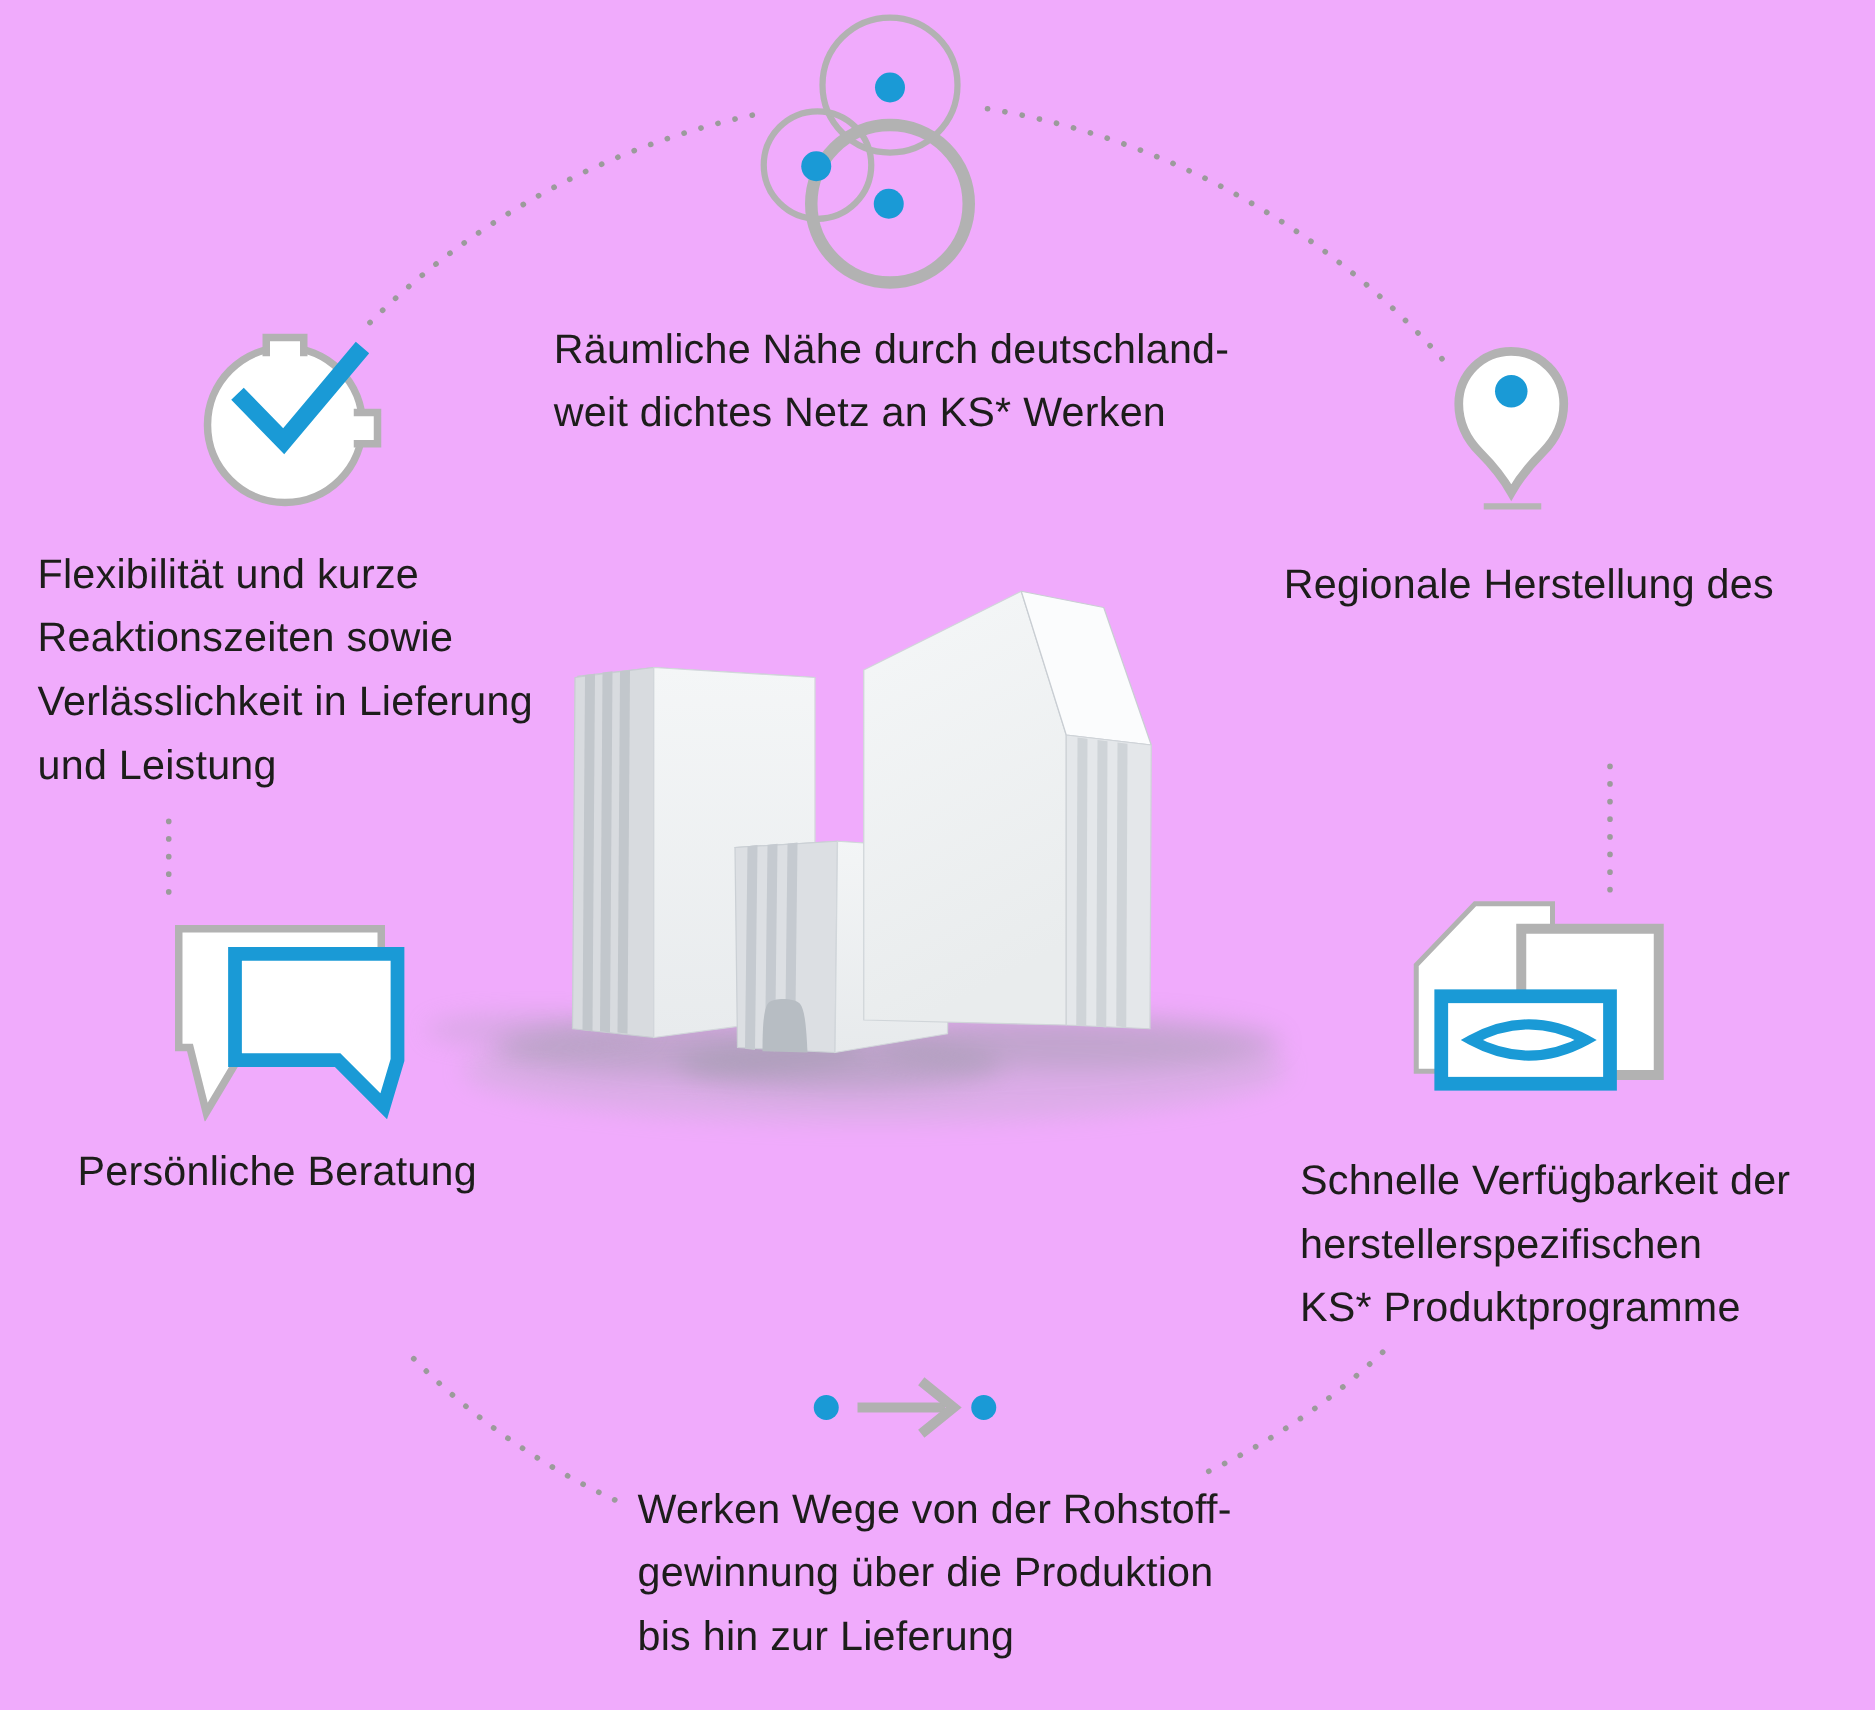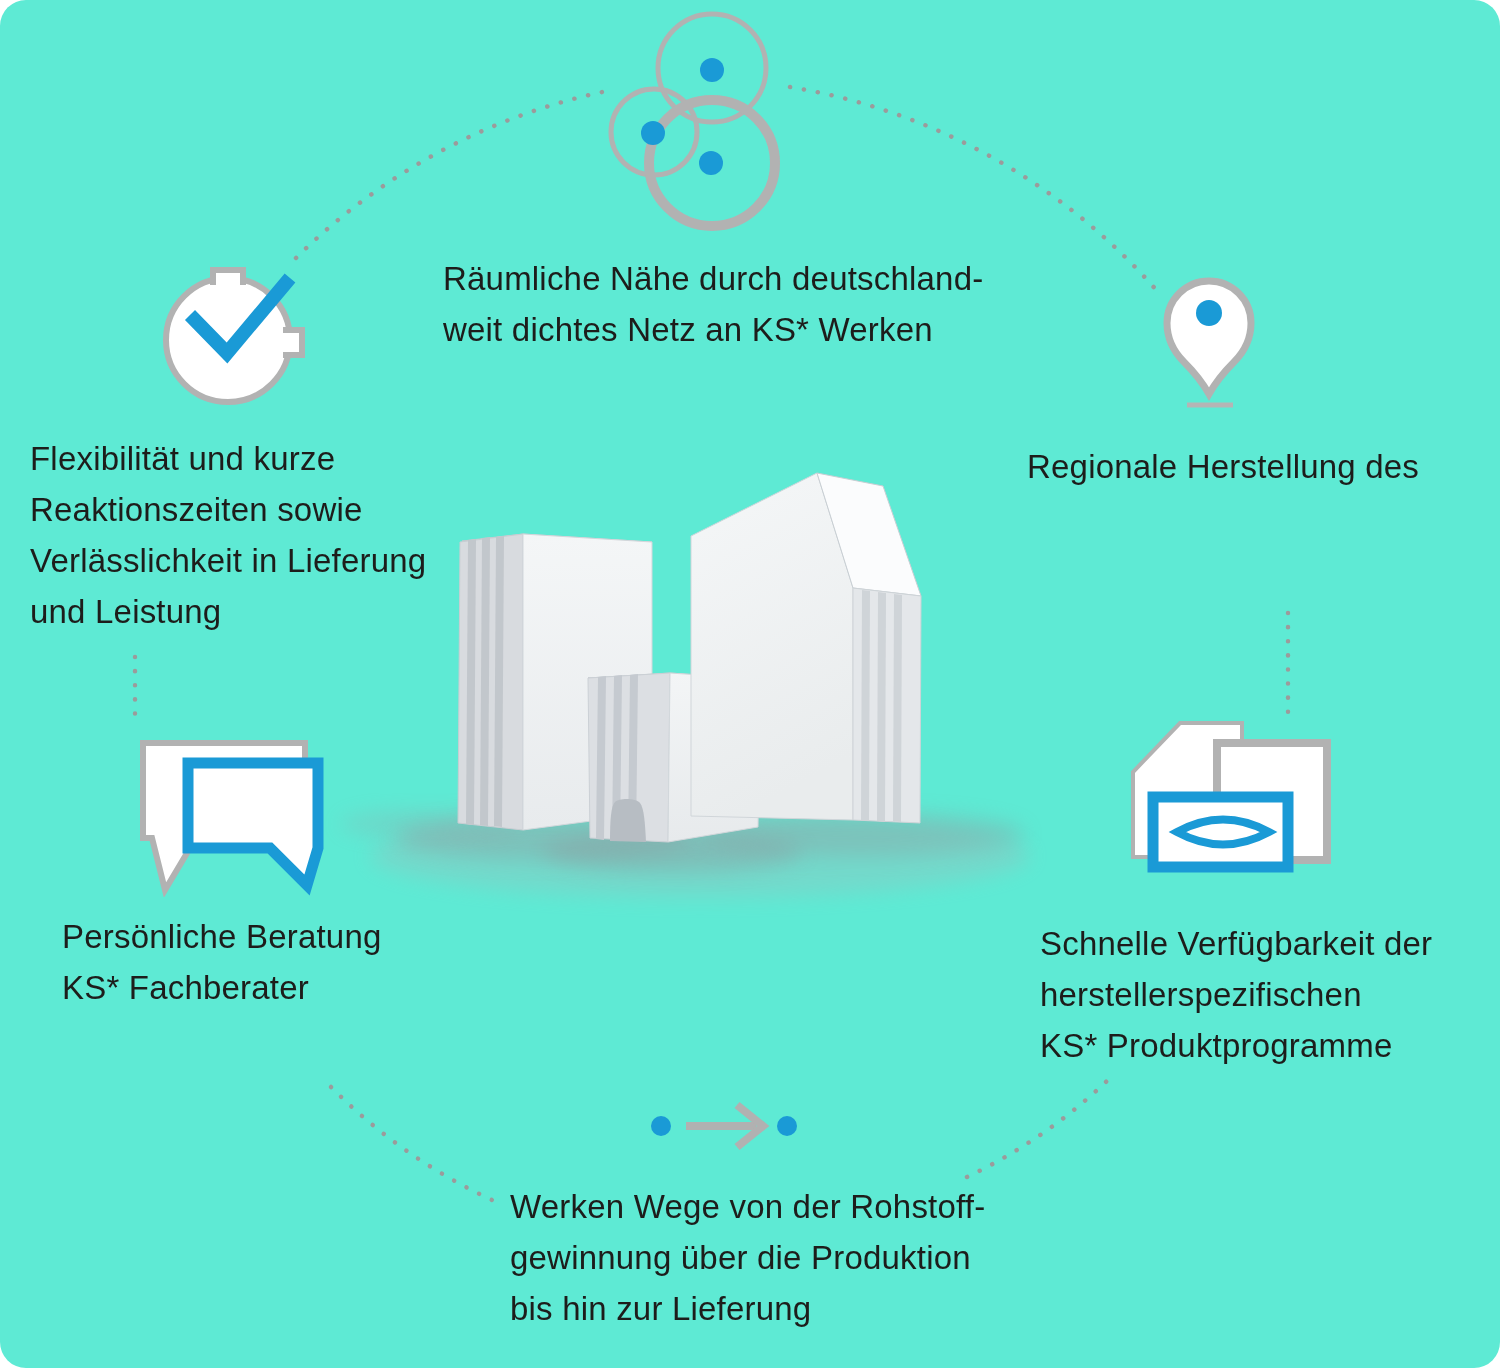--- a/index.html
+++ b/index.html
@@ -1,19 +1,18 @@
 <!DOCTYPE html>
 <html><head>
 <meta charset="utf-8">
 <style>
   html,body{margin:0;padding:0;background:#ffffff;}
   .canvas{
-    position:relative;width:1500px;height:1368px;background:#5eead4;overflow:hidden;
+    position:relative;width:1500px;height:1368px;background:#f0abfc;overflow:hidden;
     font-family:"Liberation Sans",sans-serif;
-    border-radius:26px;
   }
   .layer{position:absolute;left:0;top:0;}
   .icon{position:absolute;}
   .ftext{
     position:absolute;font-size:33px;line-height:51px;color:#1d1d1b;
     letter-spacing:0.2px;white-space:nowrap;
   }
   .ftext .line{display:block;}
 </style>
 </head>
@@ -140,21 +139,20 @@
     <span class="line">Verlässlichkeit in Lieferung</span>
     <span class="line">und Leistung</span>
   </div>
 
   <div class="ftext" style="left:1027px;top:441px">
     <span class="line">Regionale Herstellung des</span>
   </div>
 
   <div class="ftext" style="left:62px;top:911px">
     <span class="line">Persönliche Beratung</span>
-    <span class="line">KS* Fachberater</span>
   </div>
 
   <div class="ftext" style="left:1040px;top:918px">
     <span class="line">Schnelle Verfügbarkeit der</span>
     <span class="line">herstellerspezifischen</span>
     <span class="line">KS* Produktprogramme</span>
   </div>
 
   <div class="ftext" style="left:510px;top:1181px">
     <span class="line">Werken Wege von der Rohstoff-</span>

